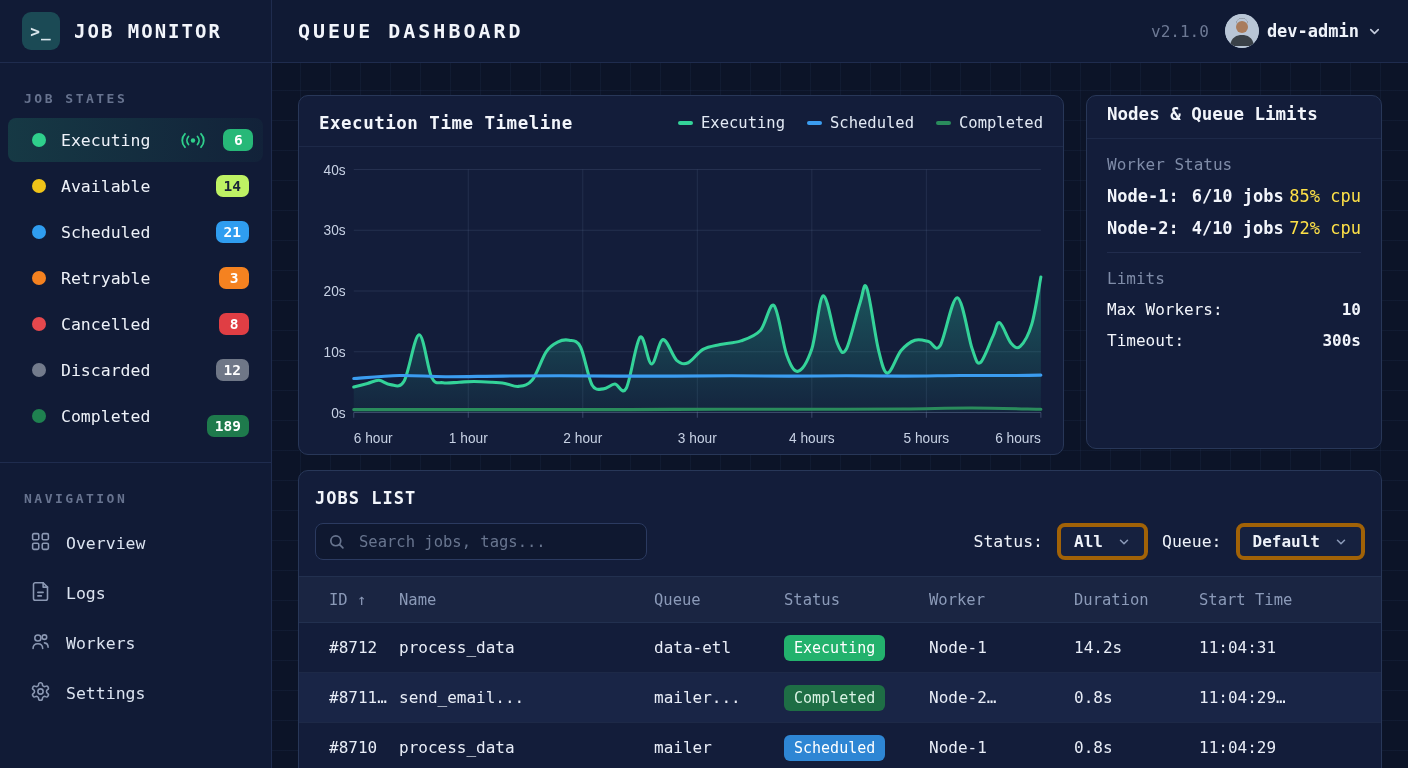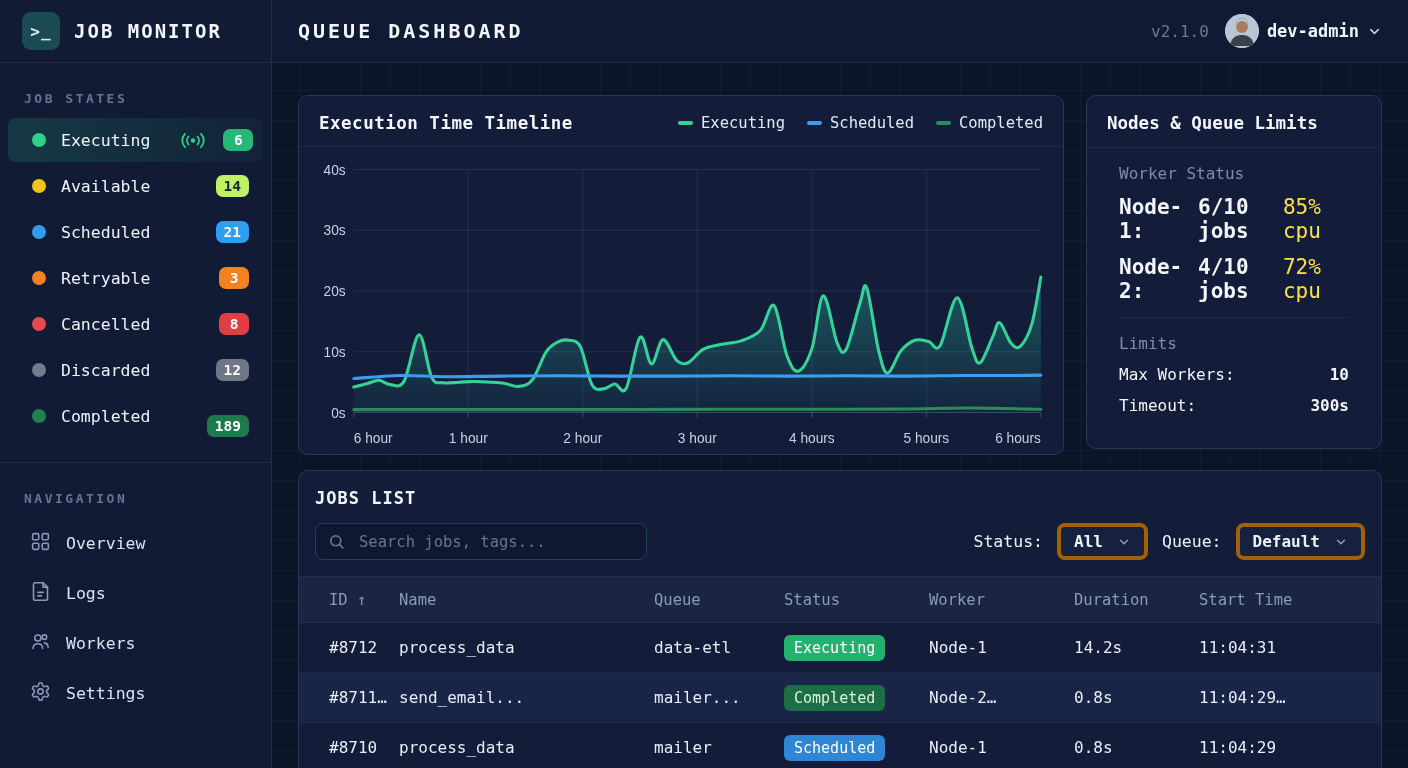--- a/index.html
+++ b/index.html
@@ -61,25 +61,25 @@
   .card { background:#131d3a; border:1px solid #283758; border-radius:10px; }
   .chart-card { flex:1; height:360px; display:flex; flex-direction:column; min-width:0; }
   .chart-head { display:flex; align-items:center; padding:17px 20px 13px 20px; border-bottom:1px solid rgba(120,145,200,0.10); }
   .chart-title { font-size:17.5px; font-weight:bold; color:#f2f5fb; letter-spacing:0.5px; }
   .legend { margin-left:auto; display:flex; align-items:center; gap:22px; }
   .legend-item { display:flex; align-items:center; gap:8px; }
   .legend-dash { width:15px; height:4px; border-radius:2px; }
   .legend-label { font-size:15.5px; color:#e2e9f4; }
   .chart-body { flex:1; padding:8px 14px 6px 8px; }
   .nodes-card { width:296px; min-width:296px; height:354px; padding:0; }
-  .nodes-head { padding:17px 20px 14px 20px; border-bottom:1px solid rgba(120,145,200,0.10); }
+  .nodes-head { padding:8px 20px 14px 20px; border-bottom:1px solid rgba(120,145,200,0.10); }
   .nodes-title { font-size:17.5px; font-weight:bold; color:#f2f5fb; }
-  .nodes-body { padding:16px 32px; }
+  .nodes-body { padding:16px 20px; }
   .sub-label { font-size:16px; color:#7f8ca8; margin-bottom:12px; }
-  .node-line { display:flex; align-items:baseline; font-size:21px; margin-bottom:12px; }
+  .node-line { display:flex; align-items:baseline; font-size:17px; margin-bottom:12px; }
   .node-name { font-weight:bold; color:#f2f5fb; }
   .node-jobs { color:#f2f5fb; font-weight:bold; margin-left:13px; }
   .node-cpu { color:#fde047; margin-left:auto; }
   .nodes-divider { border-top:1px solid rgba(120,145,200,0.14); margin:14px 0 16px 0; }
   .limit-line { display:flex; font-size:16px; margin-bottom:12px; color:#f2f5fb; }
   .limit-value { margin-left:auto; font-weight:bold; }
   
   .jobs-card { margin-top:15px; height:420px; overflow:hidden; }
   .jobs-head { padding:17px 16px 0 16px; }
   .jobs-title { font-size:17px; font-weight:bold; letter-spacing:1px; color:#f2f5fb; }

